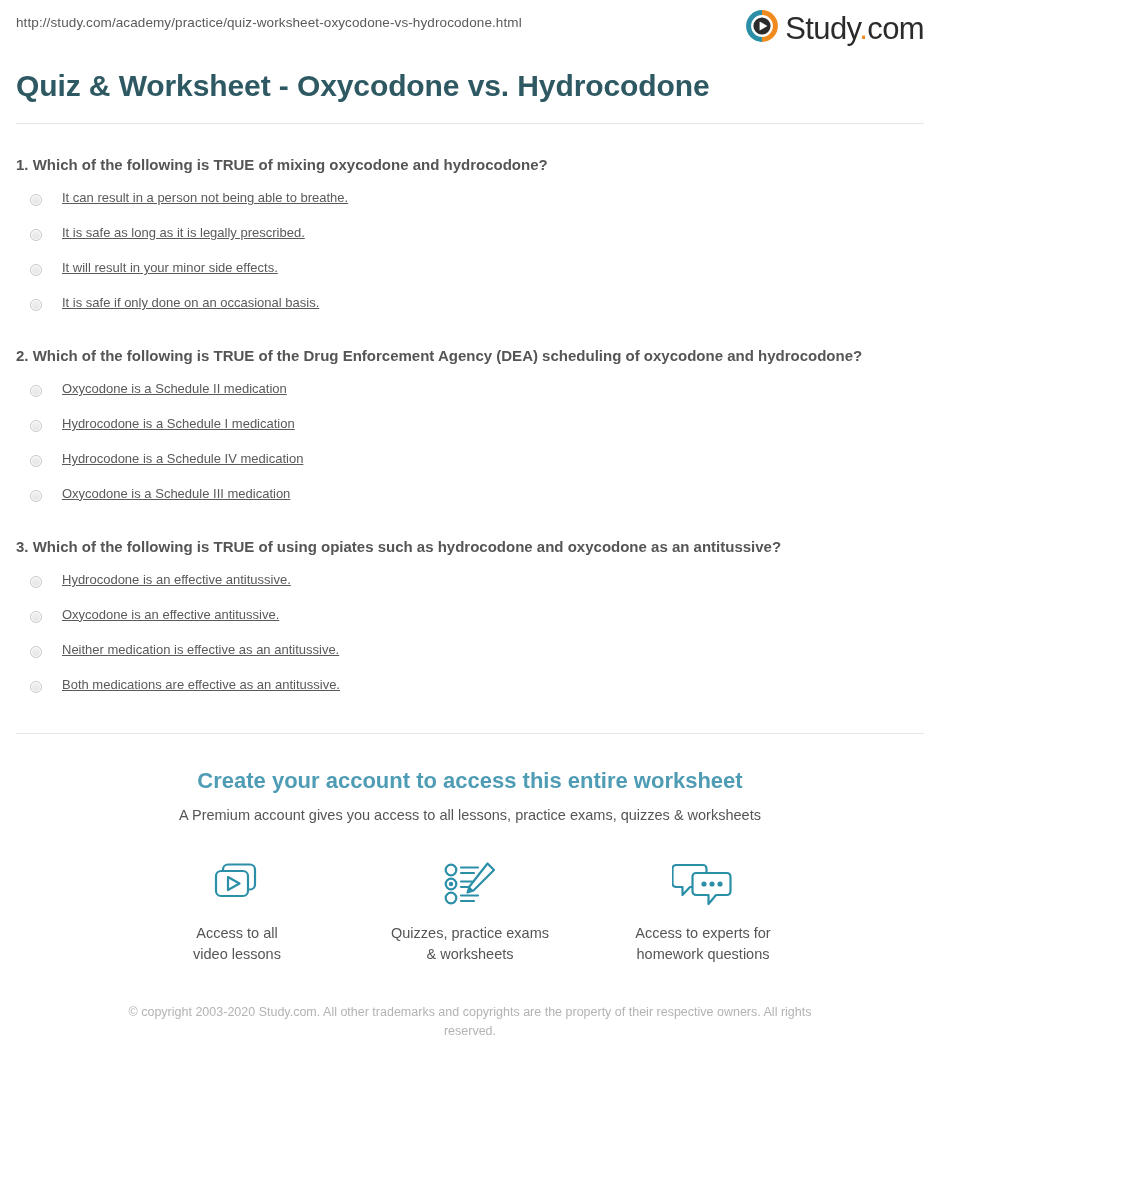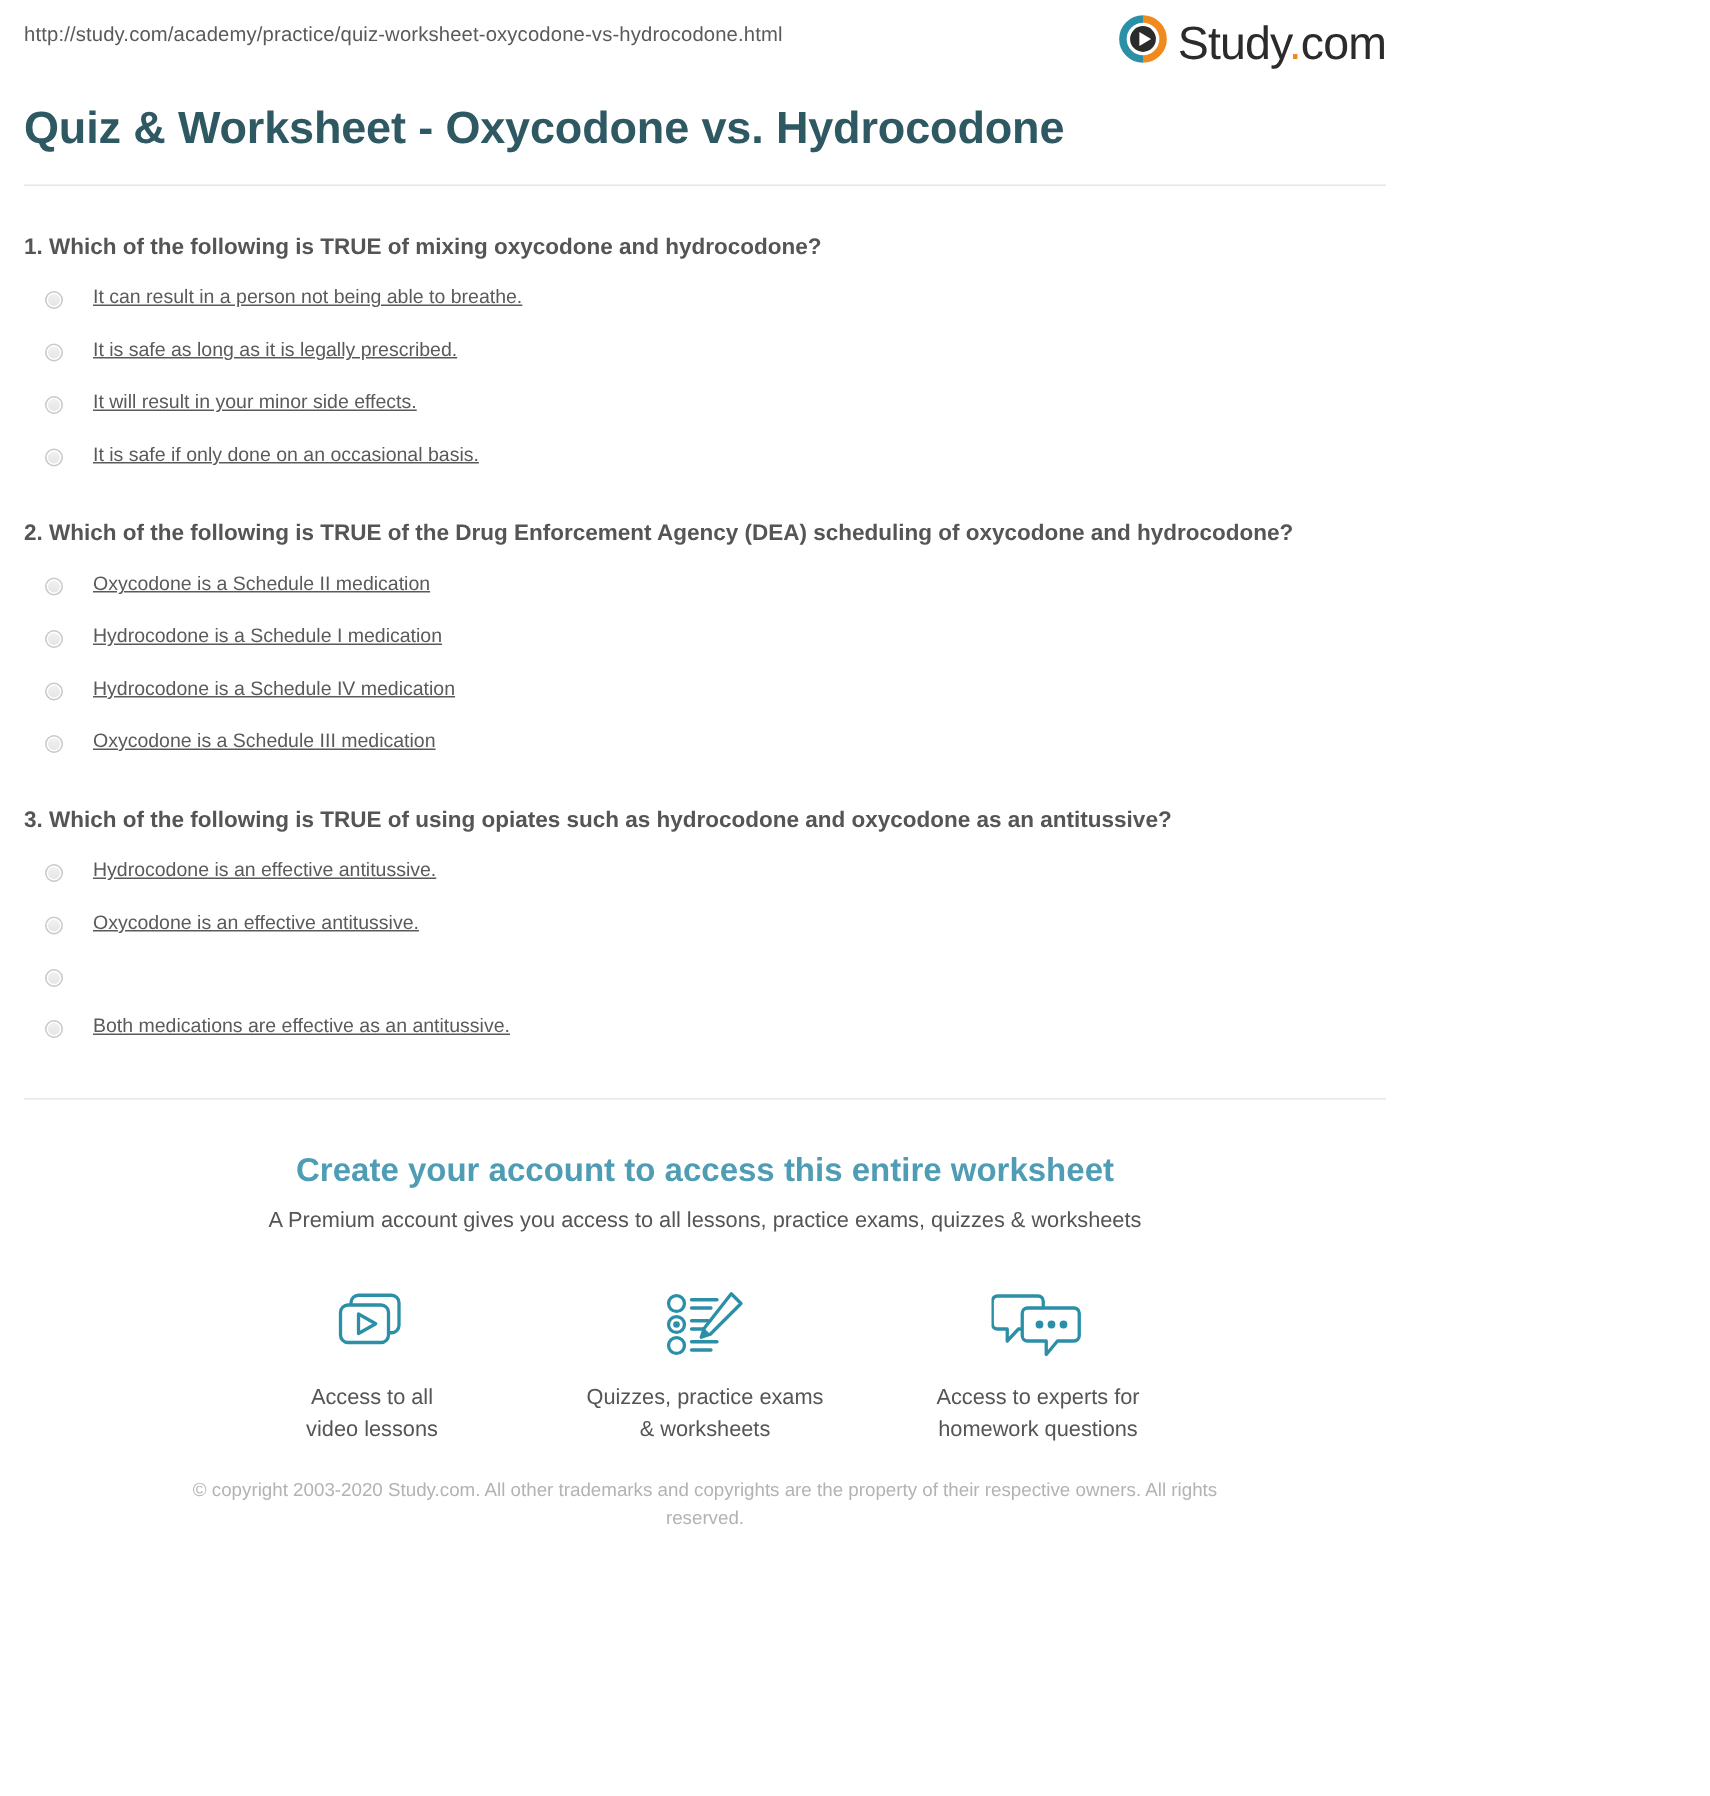--- a/index.html
+++ b/index.html
@@ -117,21 +117,21 @@
   }
   .cta-sub {
     font-size: 14.5px;
     color: #555555;
     margin: 11px 0 0 0;
     line-height: 1.3;
   }
   .benefits {
     display: flex;
     justify-content: center;
-    gap: 5px;
+    gap: 16px;
     padding-top: 32px;
   }
   .benefit {
     width: 217px;
     text-align: center;
   }
   .benefit-icon {
     height: 56px;
     display: flex;
     align-items: center;
@@ -144,21 +144,21 @@
     margin-top: 10px;
     white-space: pre-line;
   }
 
   
   .copyright {
     text-align: center;
     font-size: 12.5px;
     color: #b3b3b3;
     line-height: 1.5;
-    margin: 20px auto 0 auto;
+    margin: 38px auto 0 auto;
     max-width: 700px;
     padding-bottom: 24px;
   }
 </style>
 </head>
 <body>
 
 <div class="page">
 
   <div class="topbar">
@@ -232,20 +232,21 @@
         <li class="option">
           <span class="radio"></span>
           <span class="option-label">Hydrocodone is an effective antitussive.</span>
         </li>
         <li class="option">
           <span class="radio"></span>
           <span class="option-label">Oxycodone is an effective antitussive.</span>
         </li>
         <li class="option">
           <span class="radio"></span>
+          <span class="option-label">Neither medication is effective as an antitussive.</span>
         </li>
         <li class="option">
           <span class="radio"></span>
           <span class="option-label">Both medications are effective as an antitussive.</span>
         </li>
       </ul>
     </div>
 
   </div>
 

